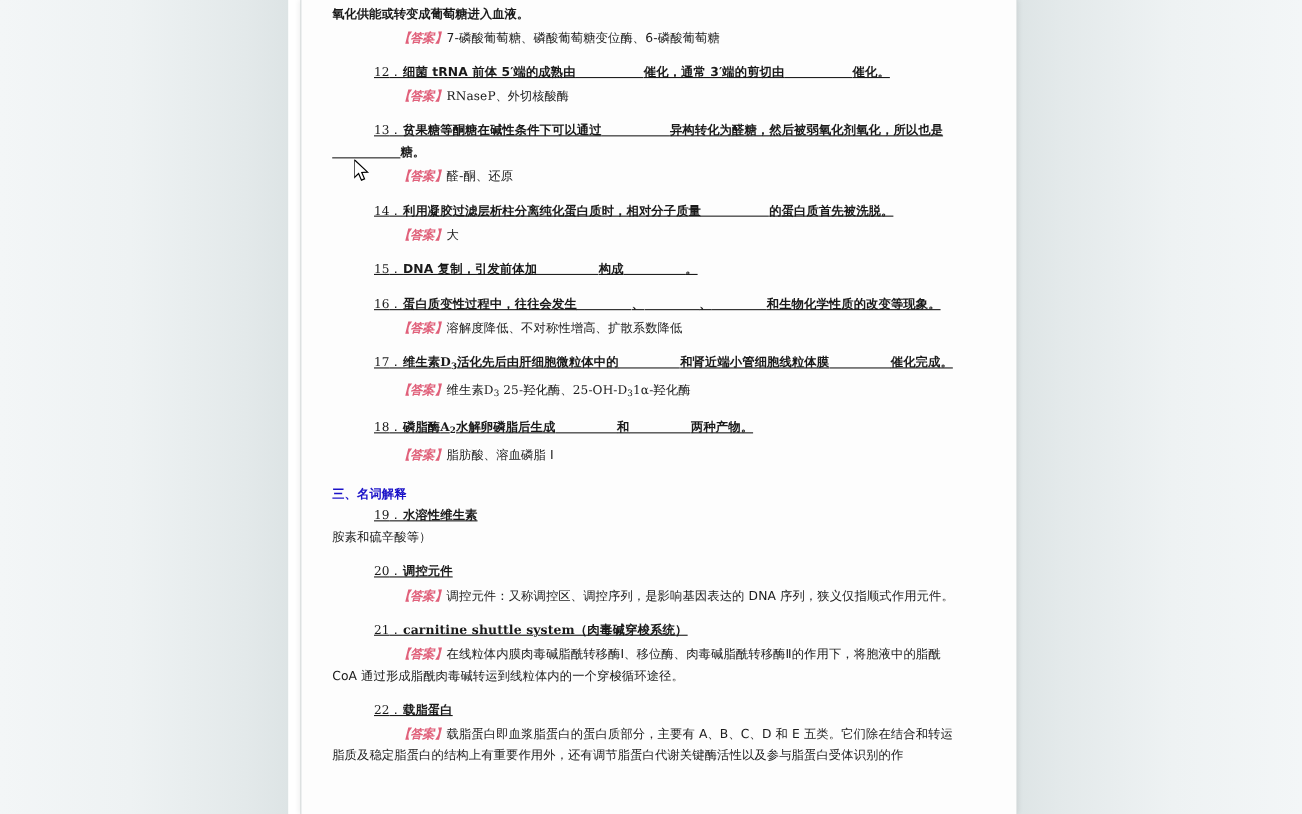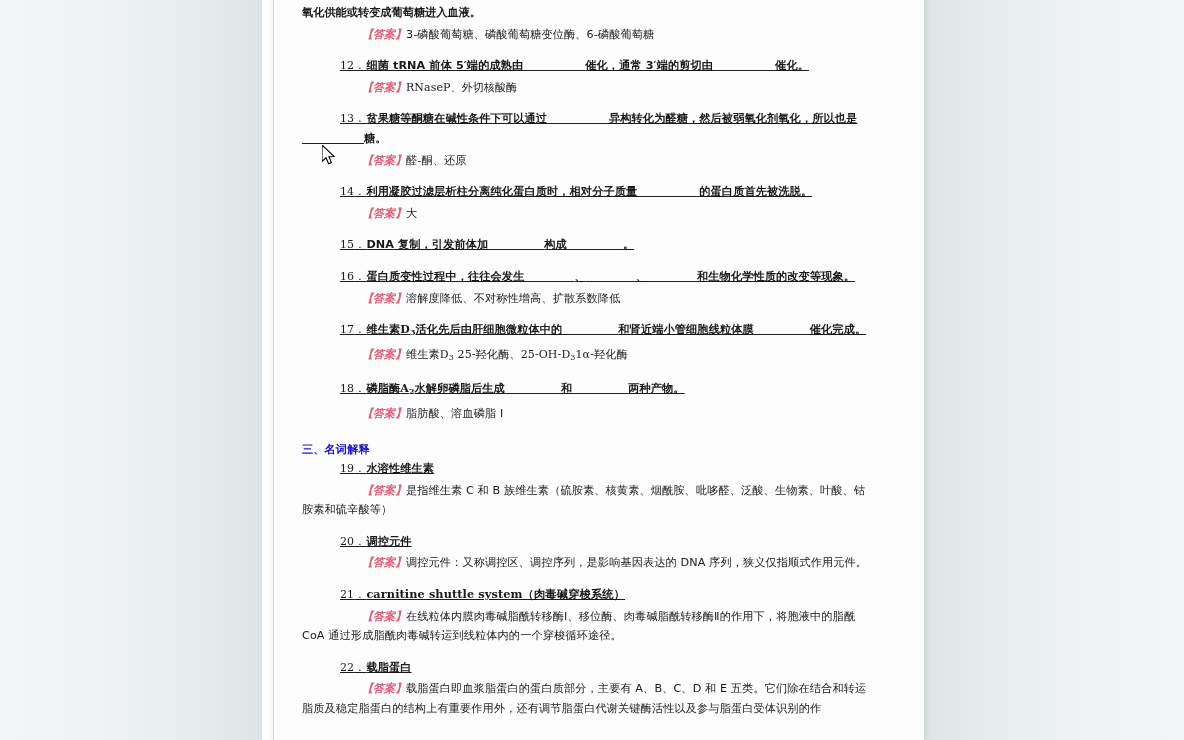--- a/index.html
+++ b/index.html
@@ -160,21 +160,21 @@
 
 <div id="viewer">
 
   <div class="gutter left"></div>
   <div class="gutter right"></div>
 
   <div class="page">
     <div class="page-inner">
 
       <div class="q-cont">氧化供能或转变成葡萄糖进入血液。</div>
-      <div class="a-line"><span class="ans-tag">【答案】</span><span>3-磷酸葡萄糖、磷酸葡萄糖变位酶、6-磷酸葡萄糖</span></div>
+      <div class="a-line"><span class="ans-tag">【答案】</span><span>7-磷酸葡萄糖、磷酸葡萄糖变位酶、6-磷酸葡萄糖</span></div>
 
       <div class="q-line"><span class="num">12</span><span class="numdot">．</span><span>细菌 tRNA 前体 5′端的成熟由</span><span class="blank b-lg"></span><span>催化，通常 3′端的剪切由</span><span class="blank b-lg"></span><span>催化。</span></div>
       <div class="a-line"><span class="ans-tag">【答案】</span><span class="lat">RNaseP、外切核酸酶</span></div>
 
       <div class="q-line"><span class="num">13</span><span class="numdot">．</span><span>贫果糖等酮糖在碱性条件下可以通过</span><span class="blank b-lg"></span><span>异构转化为醛糖，然后被弱氧化剂氧化，所以也是</span></div>
       <div class="q-cont"><span class="blank b-lg"></span><span>糖。</span></div>
       <div class="a-line"><span class="ans-tag">【答案】</span><span>醛-酮、还原</span></div>
 
       <div class="q-line"><span class="num">14</span><span class="numdot">．</span><span>利用凝胶过滤层析柱分离纯化蛋白质时，相对分子质量</span><span class="blank b-lg"></span><span>的蛋白质首先被洗脱。</span></div>
       <div class="a-line"><span class="ans-tag">【答案】</span><span>大</span></div>
@@ -186,21 +186,20 @@
 
       <div class="q-line"><span class="num">17</span><span class="numdot">．</span><span>维生素<span class="lat">D<sub>3</sub></span>活化先后由肝细胞微粒体中的</span><span class="blank b-md"></span><span>和肾近端小管细胞线粒体膜</span><span class="blank b-md"></span><span>催化完成。</span></div>
       <div class="a-line"><span class="ans-tag">【答案】</span><span>维生素<span class="lat">D<sub>3</sub> 25-</span>羟化酶、<span class="lat">25-OH-D<sub>3</sub>1α-</span>羟化酶</span></div>
 
       <div class="q-line"><span class="num">18</span><span class="numdot">．</span><span>磷脂酶<span class="lat">A<sub>2</sub></span>水解卵磷脂后生成</span><span class="blank b-md"></span><span>和</span><span class="blank b-md"></span><span>两种产物。</span></div>
       <div class="a-line"><span class="ans-tag">【答案】</span><span>脂肪酸、溶血磷脂 I</span></div>
 
       <div class="sec-head">三、名词解释</div>
 
       <div class="q-line tight"><span class="num">19</span><span class="numdot">．</span><span>水溶性维生素</span></div>
-      <div class="a-line"><span class="ans-tag">【答案】</span><span>是指维生素 C 和 B 族维生素（硫胺素、核黄素、烟酰胺、吡哆醛、泛酸、生物素、叶酸、钴</span></div>
       <div class="cont-line">胺素和硫辛酸等）</div>
 
       <div class="q-line"><span class="num">20</span><span class="numdot">．</span><span>调控元件</span></div>
       <div class="a-line"><span class="ans-tag">【答案】</span><span>调控元件：又称调控区、调控序列，是影响基因表达的 DNA 序列，狭义仅指顺式作用元件。</span></div>
 
       <div class="q-line"><span class="num">21</span><span class="numdot">．</span><span class="lat-b">carnitine shuttle system（肉毒碱穿梭系统）</span></div>
       <div class="a-line"><span class="ans-tag">【答案】</span><span>在线粒体内膜肉毒碱脂酰转移酶Ⅰ、移位酶、肉毒碱脂酰转移酶Ⅱ的作用下，将胞液中的脂酰</span></div>
       <div class="cont-line">CoA 通过形成脂酰肉毒碱转运到线粒体内的一个穿梭循环途径。</div>
 
       <div class="q-line"><span class="num">22</span><span class="numdot">．</span><span>载脂蛋白</span></div>

